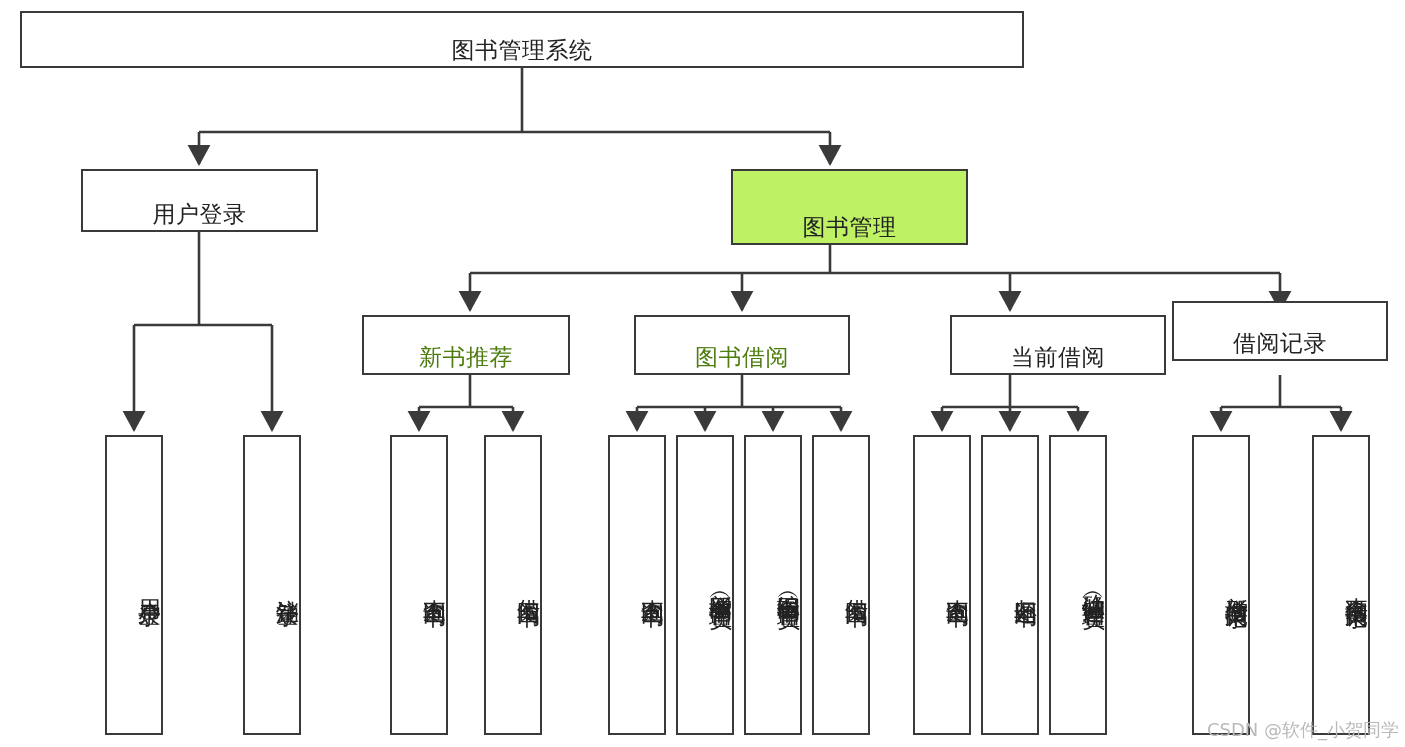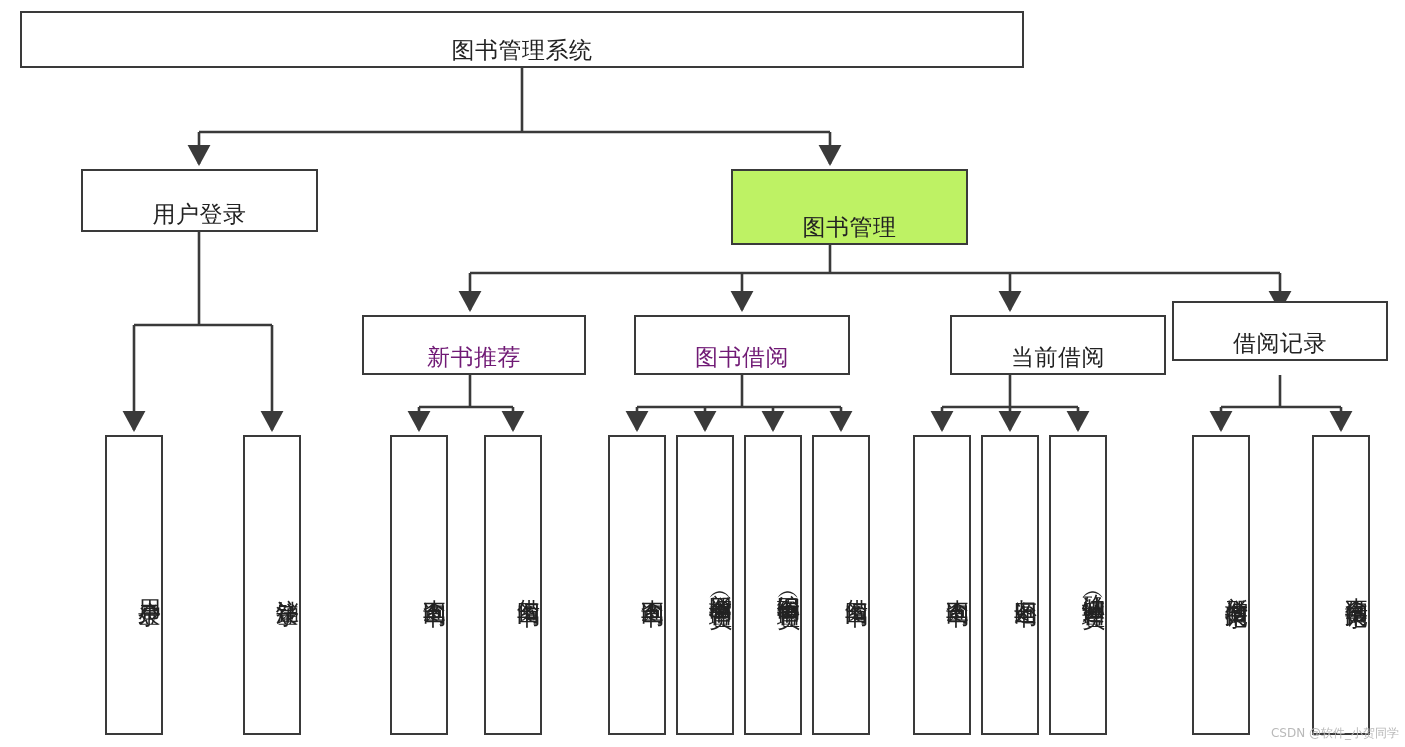--- a/index.html
+++ b/index.html
@@ -53,21 +53,21 @@
   }
   .node.vertical .vtext {
     display: block;
     writing-mode: vertical-rl;
     text-orientation: upright;
   }
   #watermark {
     position: absolute;
     right: 6px;
     bottom: 5px;
-    font-size: 12px;
+    font-size: 18px;
     color: #b9b9b9;
     z-index: 5;
     white-space: nowrap;
     font-family: "DejaVu Sans", "Liberation Sans", sans-serif;
   }
 </style>
 </head>
 <body>
 
 <div id="canvas">
@@ -126,24 +126,24 @@
       <span>图书管理系统</span>
     </div>
 
   <div class="node horizontal" style="left: 81px; top: 169px; width: 237px; height: 63px; border-color: rgb(58, 58, 58); background: rgb(255, 255, 255); color: rgb(34, 34, 34);">
       <span>用户登录</span>
     </div>
   <div class="node horizontal" style="left: 711px; top: 169px; width: 237px; height: 76px; border-color: rgb(58, 58, 58); background: #bef264; color: rgb(34, 34, 34); margin-left: 20px;">
       <span>图书管理</span>
     </div>
 
-  <div class="node horizontal" style="left: 362px; top: 315px; width: 224px; height: 60px; border-color: rgb(58, 58, 58); background: rgb(255, 255, 255); color: #701a75;">
+  <div class="node horizontal" style="left: 362px; top: 315px; width: 208px; height: 60px; border-color: rgb(58, 58, 58); background: rgb(255, 255, 255); color: #4d7c0f;">
       <span>新书推荐</span>
     </div>
-  <div class="node horizontal" style="left: 634px; top: 315px; width: 216px; height: 60px; border-color: rgb(58, 58, 58); background: rgb(255, 255, 255); color: #701a75;">
+  <div class="node horizontal" style="left: 634px; top: 315px; width: 216px; height: 60px; border-color: rgb(58, 58, 58); background: rgb(255, 255, 255); color: #4d7c0f;">
       <span>图书借阅</span>
     </div>
   <div class="node horizontal" style="left: 902px; top: 315px; width: 216px; height: 60px; border-color: rgb(58, 58, 58); background: rgb(255, 255, 255); color: rgb(34, 34, 34); margin-left: 48px;">
       <span>当前借阅</span>
     </div>
   <div class="node horizontal" style="left: 1172px; top: 301px; width: 216px; height: 60px; border-color: rgb(58, 58, 58); background: rgb(255, 255, 255); color: rgb(34, 34, 34);">
       <span>借阅记录</span>
     </div>
 
   <div class="node vertical" style="left: 105px; top: 435px; width: 58px; height: 300px; border-color: rgb(58, 58, 58); background: rgb(255, 255, 255); color: rgb(34, 34, 34);">

